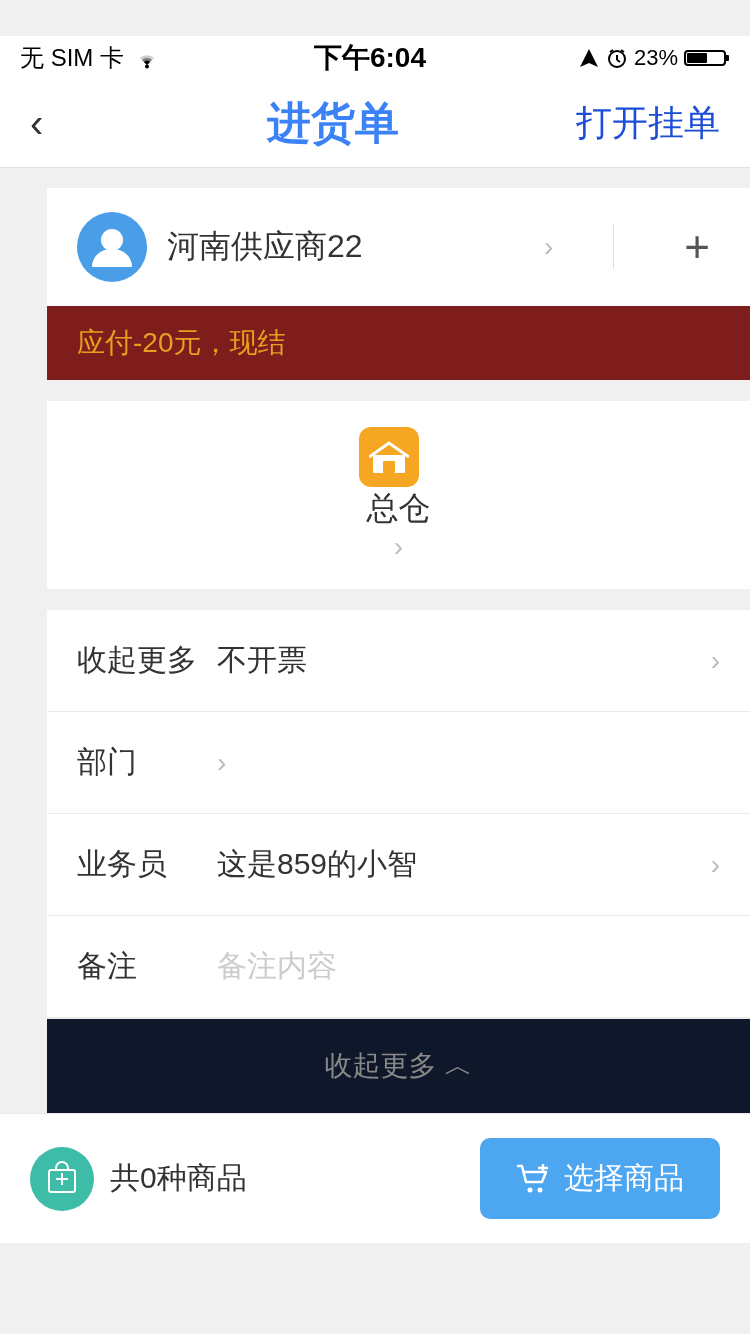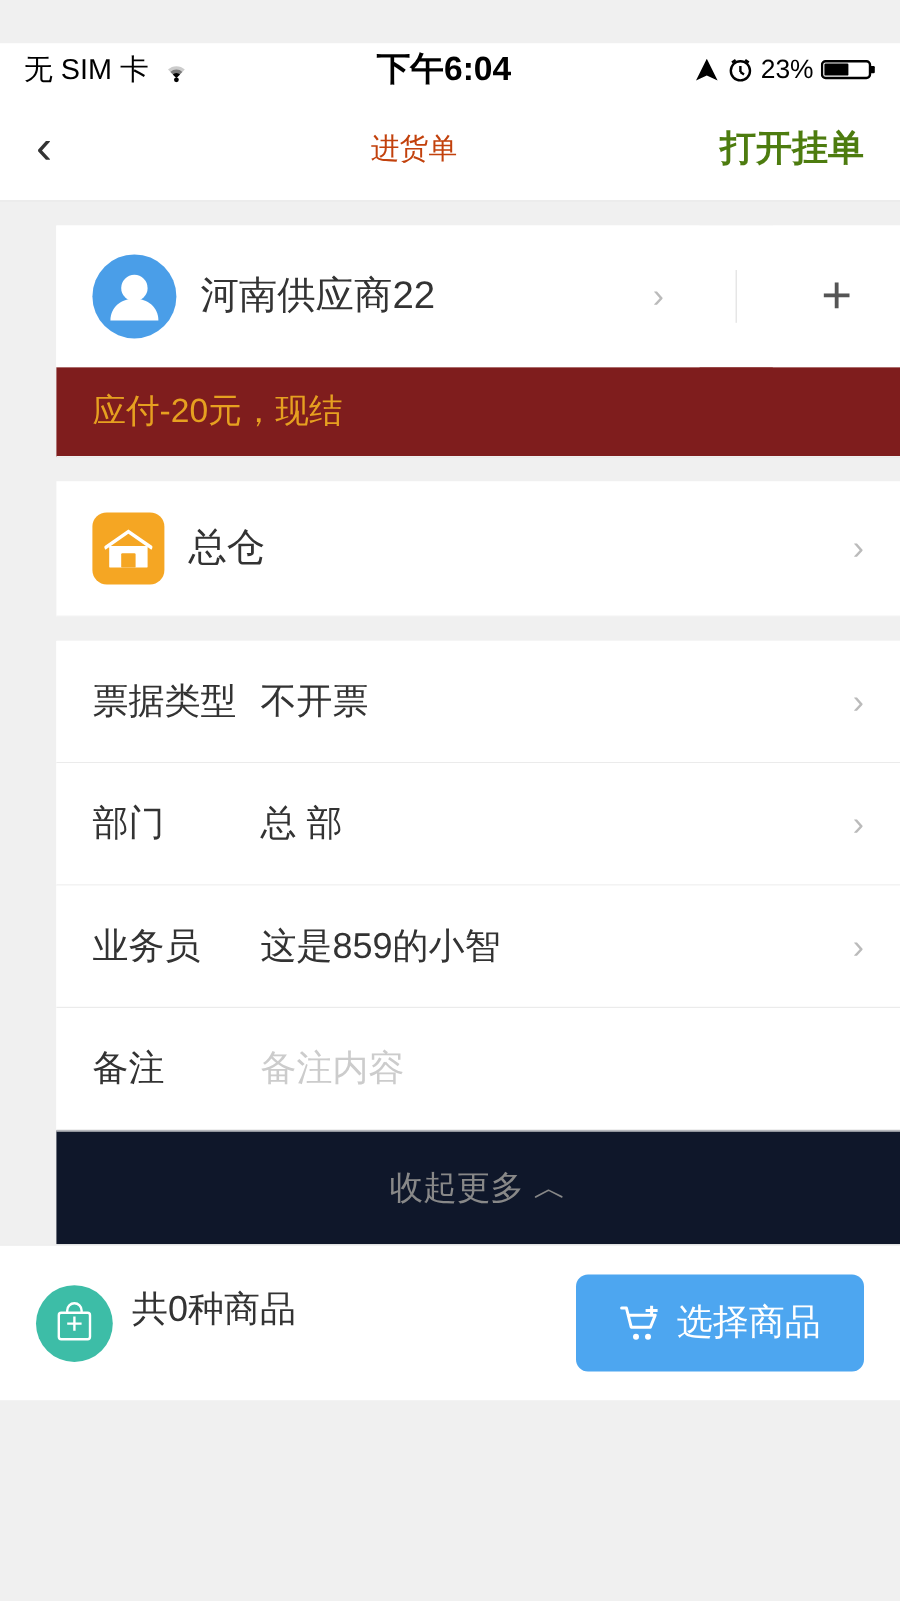--- a/index.html
+++ b/index.html
@@ -39,29 +39,28 @@
       padding: 0 30px;
       border-bottom: 1px solid #e0e0e0;
     }
     .nav-back {
       font-size: 40px;
       color: #333;
       cursor: pointer;
       width: 60px;
     }
     .nav-title {
-      font-size: 24px;
-      font-weight: 400;
-      color: #c2410c;
+      font-size: 44px;
+      font-weight: 700;
+      color: #3b82f6;
     }
     .nav-action {
-      font-size: 30px;
-      color: #4d7c0f;
-      cursor: pointer;
-      font-weight: bold;
+      font-size: 36px;
+      color: #1d4ed8;
+      cursor: pointer;
     }
 
     
     .section-divider {
       height: 20px;
       background: #f0f0f0;
     }
 
     
     .card {
@@ -128,20 +127,21 @@
       font-size: 28px;
     }
 
     
     .warehouse-row {
       display: flex;
       align-items: center;
       padding: 26px 30px;
       background: #fff;
       border-bottom: 1px solid #f0f0f0;
+      flex-direction: column;
     }
     .warehouse-icon-wrap {
       width: 60px;
       height: 60px;
       border-radius: 12px;
       background: #f5a623;
       display: flex;
       align-items: center;
       justify-content: center;
       margin-right: 20px;
@@ -196,21 +196,21 @@
     .bottom-bar {
       display: flex;
       align-items: center;
       justify-content: space-between;
       padding: 24px 30px;
       background: #fff;
       border-top: 1px solid #e8e8e8;
     }
     .product-count-wrap {
       display: flex;
-      align-items: flex-start;
+      align-items: center;
       gap: 16px;
     }
     .product-icon-wrap {
       width: 64px;
       height: 64px;
       border-radius: 50%;
       background: #3dbda7;
       display: flex;
       align-items: center;
       justify-content: center;
@@ -318,28 +318,27 @@
     <span class="warehouse-label">总仓</span>
     <span class="chevron-right">›</span>
   </div>
 </div>
 
 <div class="section-divider"></div>
 
 <div class="card">
 
   <div class="form-row">
-    <span class="form-label">票据类型</span>
+    <span class="form-label">收起更多</span>
     <span class="form-value">不开票</span>
     <span class="chevron-right">›</span>
   </div>
 
   <div class="form-row">
     <span class="form-label">部门</span>
-    <span class="form-value">总 部</span>
     <span class="chevron-right">›</span>
   </div>
 
   <div class="form-row">
     <span class="form-label">业务员</span>
     <span class="form-value">这是859的小智</span>
     <span class="chevron-right">›</span>
   </div>
 
   <div class="form-row">

